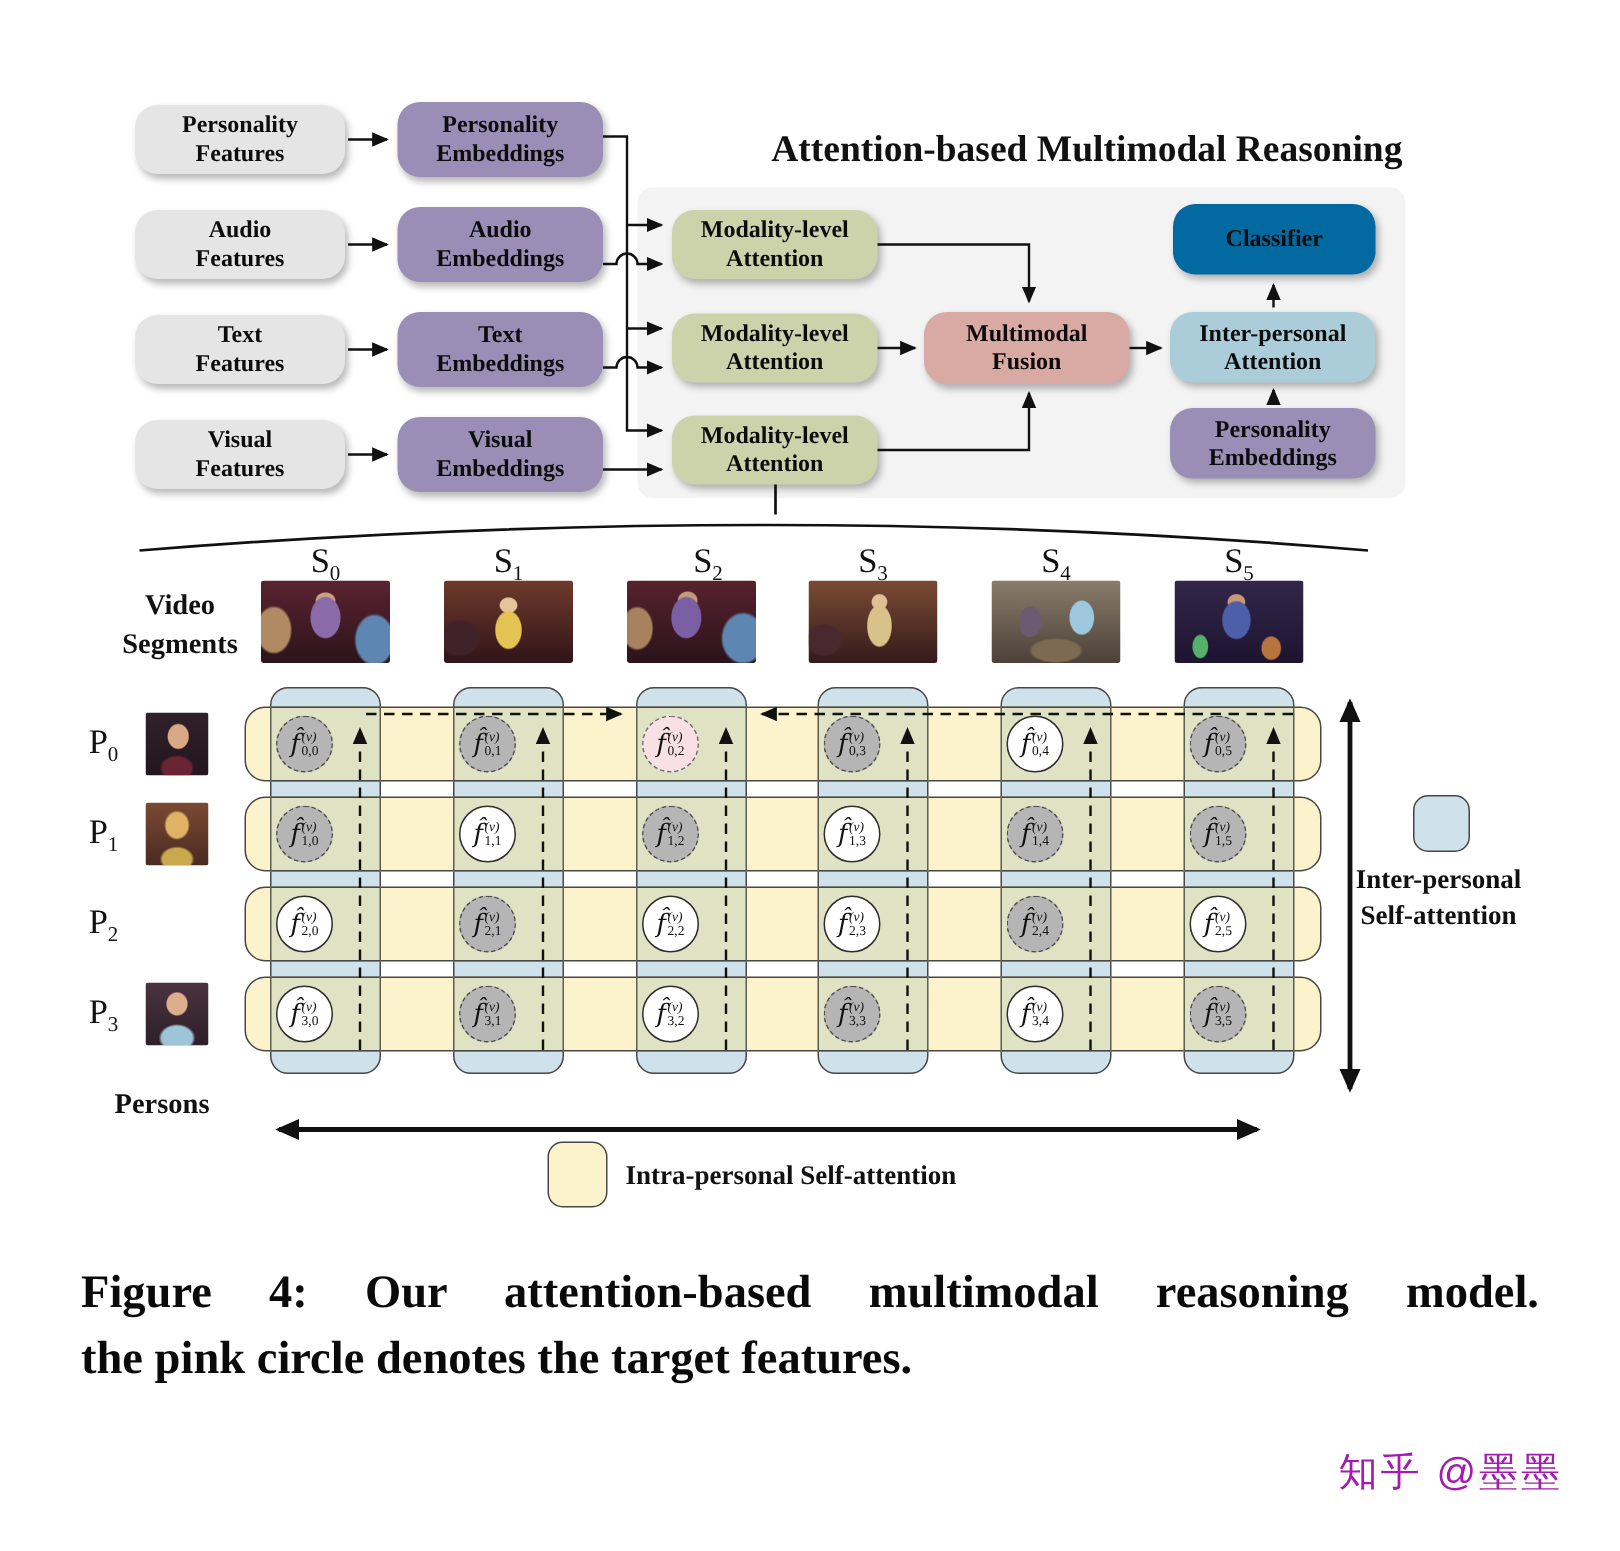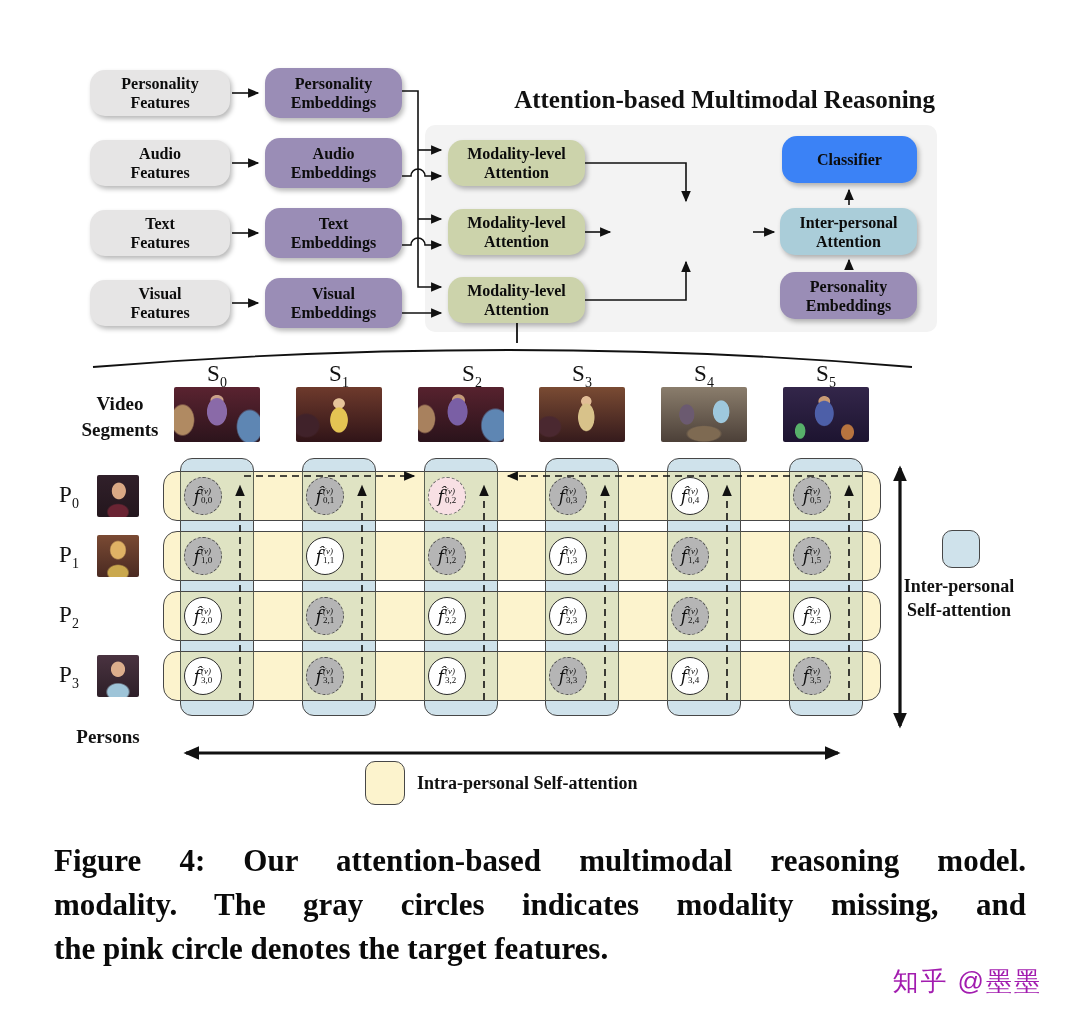--- a/index.html
+++ b/index.html
@@ -10,21 +10,21 @@
 
   
   .bx{position:absolute;border-radius:15px;display:flex;flex-direction:column;
       align-items:center;justify-content:center;text-align:center;
       font:bold 16px/19px "Liberation Serif",serif;color:#0c0c0c;
       box-shadow:2px 3px 5px rgba(0,0,0,.28);z-index:3;}
   .fbox{left:90px;width:140px;height:46px;background:#e6e5e5;}
   .ebox{left:265px;width:137px;height:50px;background:#9a8db6;}
   .gbox{left:448px;width:137px;height:46px;background:#ccd3ab;}
   .fusion{left:616px;top:208px;width:137px;height:48px;background:#d9a9a4;}
-  .classifier{left:782px;top:136px;width:135px;height:47px;background:#3b82f6;}
+  .classifier{left:782px;top:136px;width:135px;height:47px;background:#0369a1;}
   .inter{left:780px;top:208px;width:137px;height:47px;background:#aacdd9;}
   .persr{left:780px;top:272px;width:137px;height:47px;background:#9a8db6;}
   .panel{position:absolute;left:425px;top:125px;width:512px;height:207px;
          background:#f3f3f3;border-radius:10px;z-index:1;}
   .diag-title{position:absolute;left:430px;top:86px;width:505px;text-align:right;
          font:bold 25px/28px "Liberation Serif",serif;z-index:3;}
 
   
   .bcol{position:absolute;top:458px;width:74px;height:258px;background:#cfe2eb;
         border:1.4px solid #474747;border-radius:12px;z-index:1;}
@@ -133,20 +133,24 @@
     </div>
   <div class="bx gbox" style="top:209px">
       <span>Modality-level</span>
       <span>Attention</span>
     </div>
   <div class="bx gbox" style="top:277px">
       <span>Modality-level</span>
       <span>Attention</span>
     </div>
 
+  <div class="bx fusion">
+      <span>Multimodal</span>
+      <span>Fusion</span>
+    </div>
   <div class="bx classifier">
       <span>Classifier</span>
     </div>
   <div class="bx inter">
       <span>Inter-personal</span>
       <span>Attention</span>
     </div>
   <div class="bx persr">
       <span>Personality</span>
       <span>Embeddings</span>
@@ -446,18 +450,17 @@
     <g stroke="#111" stroke-width="3.2" fill="none">
 
       <path d="M186 753 H838" marker-start="url(#ahb)" marker-end="url(#ahb)"></path>
 
       <path d="M900 468 V726" marker-start="url(#ahb)" marker-end="url(#ahb)"></path>
     </g>
   </svg>
 
   <div class="caption">
     <div class="cap-line j">Figure 4: Our attention-based multimodal reasoning model.</div>
-    <div class="cap-line j">modality. The gray circles indicates modality missing, and</div>
     <div class="cap-line">the pink circle denotes the target features.</div>
   </div>
 
   <div class="watermark">知乎 @墨墨</div>
 </div>
 
 </body></html>

